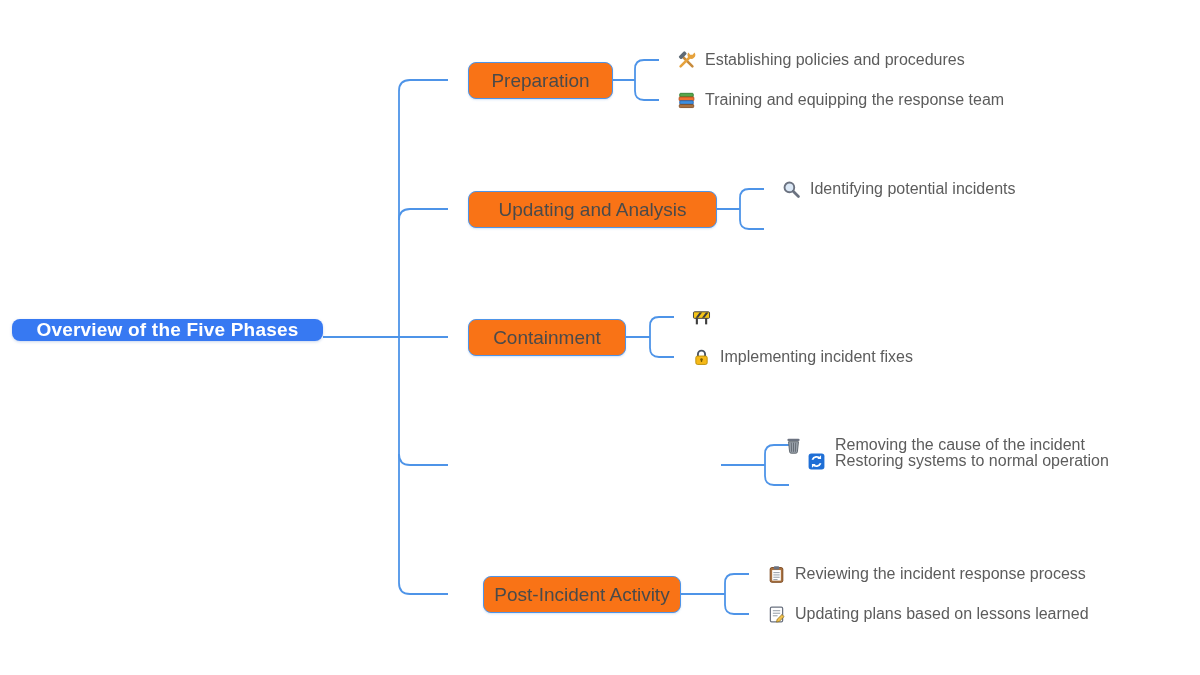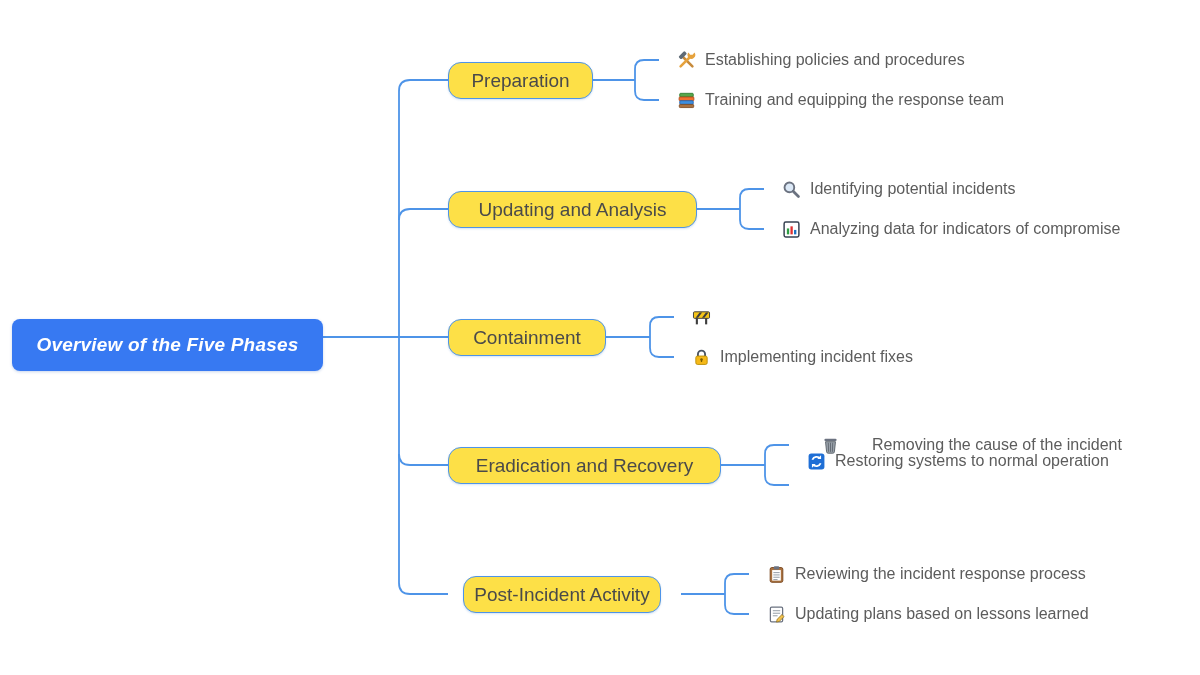--- a/index.html
+++ b/index.html
@@ -15,26 +15,26 @@
   .root{
     position:absolute;display:flex;align-items:center;justify-content:center;
     background:var(--root-bg,#3779f2);color:var(--root-text,#ffffff);
     font-size:19px;font-weight:bold;letter-spacing:.2px;
     border-radius:8px;box-sizing:border-box;
     box-shadow:0 1px 3px rgba(40,90,180,.25);
     cursor:pointer;
   }
   .phase{
     position:absolute;display:flex;align-items:center;justify-content:center;
-    background:#fde047;color:var(--box-text,#4a4a4a);
+    background:#f97316;color:var(--box-text,#4a4a4a);
     font-size:19px;
     border:1.6px solid var(--box-border,#4e94e8);
-    border-radius:13px;box-sizing:border-box;height:37px;
+    border-radius:8px;box-sizing:border-box;height:37px;
     box-shadow:0 1px 2px rgba(70,130,210,.22);
-    white-space:nowrap;cursor:pointer;
+    white-space:nowrap;cursor:pointer;margin-left:20px;
   }
   .leaf{
     position:absolute;display:flex;align-items:center;gap:9px;
     height:26px;white-space:nowrap;cursor:pointer;
   }
   .leaf .licon{width:19px;height:19px;flex:0 0 19px;display:inline-flex;}
   .leaf .licon svg{width:19px;height:19px;display:block;}
   .leaf .ltext{font-size:16px;color:var(--item-text,#5c5c5c);}
 </style>
 </head>
@@ -50,21 +50,21 @@
       <path d="M 659 60 H 644 Q 635 60 635 69 V 91 Q 635 100 644 100 H 659"></path>
       <path d="M 697 209 H 740"></path>
       <path d="M 764 189 H 749 Q 740 189 740 198 V 220 Q 740 229 749 229 H 764"></path>
       <path d="M 606 337 H 650"></path>
       <path d="M 674 317 H 659 Q 650 317 650 326 V 348 Q 650 357 659 357 H 674"></path>
       <path d="M 721 465 H 765"></path>
       <path d="M 789 445 H 774 Q 765 445 765 454 V 476 Q 765 485 774 485 H 789"></path>
       <path d="M 681 594 H 725"></path>
       <path d="M 749 574 H 734 Q 725 574 725 583 V 605 Q 725 614 734 614 H 749"></path>
     </svg>
-  <div class="root" id="root-node" style="left: 12px; top: 319px; width: 311px; height: 52px; font-style: italic;">Overview of the Five Phases</div>
+  <div class="root" id="root-node" style="left: 12px; top: 319px; width: 311px; height: 22px;">Overview of the Five Phases</div>
 <div class="phase" style="left: 448px; top: 62px; width: 145px;">Preparation</div>
     <div class="leaf" style="left: 677px; top: 47px;">
       <span class="licon">
         <svg viewBox="0 0 18 18">
           <line x1="5.2" y1="5.2" x2="14.6" y2="14.6" stroke="#c78b3b" stroke-width="2.4" stroke-linecap="round"></line>
           <rect x="1.4" y="2.2" width="8" height="3.6" rx="1.2" fill="#5f6b76" transform="rotate(-45 5.4 4)"></rect>
           <line x1="12.8" y1="5.2" x2="3.4" y2="14.6" stroke="#e6a23c" stroke-width="2.4" stroke-linecap="round"></line>
           <path d="M10.8 1.5 a3.6 3.6 0 1 0 5.7 0 l-1.7 2 h-2.3 z" fill="#e6a23c"></path>
         </svg>
       </span>
@@ -84,31 +84,20 @@
     <div class="phase" style="left: 448px; top: 191px; width: 249px;">Updating and Analysis</div>
     <div class="leaf" style="left: 782px; top: 176px;">
       <span class="licon">
         <svg viewBox="0 0 18 18">
           <circle cx="7" cy="7" r="4.6" fill="#dce9f7" stroke="#6b7280" stroke-width="1.8"></circle>
           <line x1="10.6" y1="10.6" x2="15.6" y2="15.6" stroke="#6b7280" stroke-width="2.6" stroke-linecap="round"></line>
         </svg>
       </span>
       <span class="ltext">Identifying potential incidents</span>
     </div>
-    <div class="leaf" style="left: 782px; top: 216px;">
-      <span class="licon">
-        <svg viewBox="0 0 18 18">
-          <rect x="2" y="2" width="14" height="14" rx="1.5" fill="#ffffff" stroke="#374151" stroke-width="1.4"></rect>
-          <rect x="4.6" y="8" width="2.2" height="5.6" fill="#2f9e44"></rect>
-          <rect x="8" y="6" width="2.2" height="7.6" fill="#e03131"></rect>
-          <rect x="11.4" y="9.4" width="2.2" height="4.2" fill="#1971c2"></rect>
-        </svg>
-      </span>
-      <span class="ltext">Analyzing data for indicators of compromise</span>
-    </div>
     <div class="phase" style="left: 448px; top: 319px; width: 158px;">Containment</div>
     <div class="leaf" style="left: 692px; top: 304px;">
       <span class="licon">
         <svg viewBox="0 0 18 18">
           <rect x="3.6" y="9.5" width="2" height="6" fill="#3d3d3d"></rect>
           <rect x="12.4" y="9.5" width="2" height="6" fill="#3d3d3d"></rect>
           <rect x="1.4" y="3.6" width="15.2" height="6.2" rx="1" fill="#f5c518" stroke="#3d3d3d" stroke-width="0.9"></rect>
           <path d="M3.4 9.2 L7.2 4.2 h2.4 L5.8 9.2 z M9.4 9.2 L13.2 4.2 h2.4 L11.8 9.2 z" fill="#3d3d3d"></path>
         </svg>
       </span>
@@ -117,22 +106,21 @@
       <span class="licon">
         <svg viewBox="0 0 18 18">
           <path d="M5.6 8.2 V5.9 a3.4 3.4 0 0 1 6.8 0 V8.2" fill="none" stroke="#4b5563" stroke-width="1.8"></path>
           <rect x="3.6" y="7.6" width="10.8" height="8" rx="1.6" fill="#f5b918" stroke="#b78900" stroke-width="0.8"></rect>
           <circle cx="9" cy="10.9" r="1.2" fill="#7a5c00"></circle>
           <rect x="8.4" y="11" width="1.2" height="2.3" fill="#7a5c00"></rect>
         </svg>
       </span>
       <span class="ltext">Implementing incident fixes</span>
     </div>
-    <div class="phase" style="left: 448px; top: 447px; width: 273px;">Eradication and Recovery</div>
-    <div class="leaf" style="left: 821px; top: 432px; gap: 32px;">
+    <div class="leaf" style="left: 784px; top: 432px; gap: 32px;">
       <span class="licon">
         <svg viewBox="0 0 18 18">
           <rect x="3.2" y="2.6" width="11.6" height="2.2" rx="1.1" fill="#6b7280"></rect>
           <path d="M4.3 5.4 h9.4 l-1 9.6 a1.5 1.5 0 0 1 -1.5 1.3 h-4.4 a1.5 1.5 0 0 1 -1.5 -1.3 z" fill="#9aa2ab" stroke="#5d646c" stroke-width="0.9"></path>
           <line x1="6.9" y1="6.4" x2="7.2" y2="15" stroke="#5d646c" stroke-width="0.8"></line>
           <line x1="9" y1="6.4" x2="9" y2="15" stroke="#5d646c" stroke-width="0.8"></line>
           <line x1="11.1" y1="6.4" x2="10.8" y2="15" stroke="#5d646c" stroke-width="0.8"></line>
         </svg>
       </span>
       <span class="ltext">Removing the cause of the incident</span>

